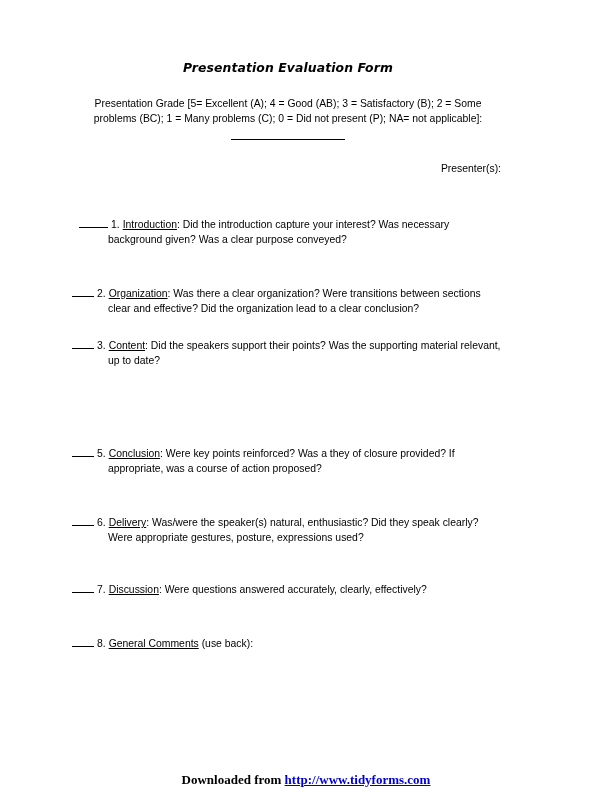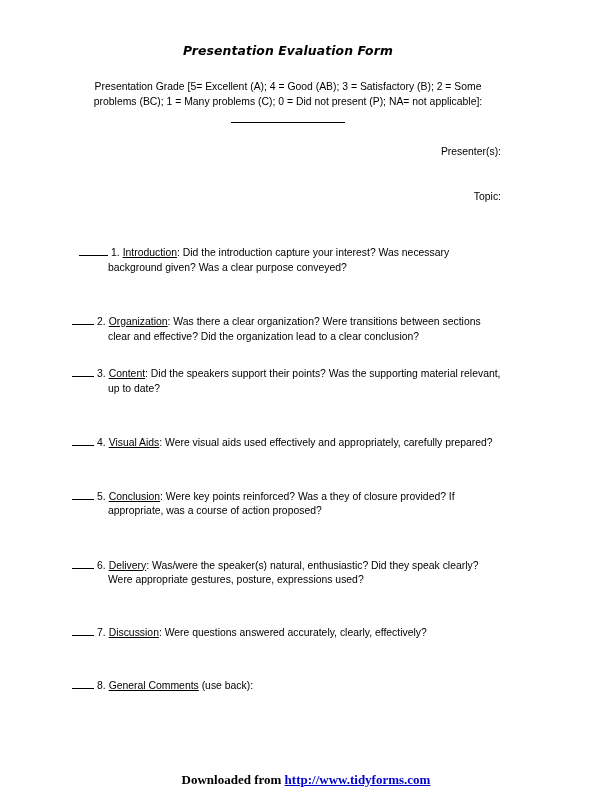--- a/index.html
+++ b/index.html
@@ -20,21 +20,21 @@
     position: absolute;
     left: 0; top: 0;
     width: 612px;
     height: 792px;
     background: #ffffff;
   }
 
   .content {
     position: absolute;
     left: 72px;
-    top: 43px;
+    top: 60px;
     width: 432px;
   }
 
   
   .doc-title {
     font-family: "DejaVu Sans", sans-serif;
     font-weight: bold;
     font-style: italic;
     font-size: 12.4px;
     text-align: center;
@@ -158,24 +158,20 @@
 
     <div class="short-rule-wrap">
       <span class="short-rule"></span>
     </div>
 
     <div class="field-row">
       <span class="field-label">Presenter(s):</span>
       <span class="field-rule"></span>
     </div>
 
-    <div class="field-row">
-      <span class="field-label">Topic:</span>
-      <span class="field-rule"></span>
-    </div>
 
     <div class="gap-after-fields"></div>
 
     <div class="item items-start">
       <span class="blank-line blank-wide"></span><span class="item-num">1.</span><span class="term">Introduction</span><span>:</span><span class="item-body"> Did the introduction capture your interest? Was necessary background given? Was a clear purpose conveyed?</span>
     </div>
 
     <div class="sp-1"></div>
 
     <div class="item">
@@ -183,23 +179,20 @@
     </div>
 
     <div class="sp-2"></div>
 
     <div class="item">
       <span class="blank-line blank-narrow"></span><span class="item-num">3.</span><span class="term">Content</span><span>:</span><span class="item-body"> Did the speakers support their points? Was the supporting material relevant, up to date?</span>
     </div>
 
     <div class="sp-3"></div>
 
-    <div class="item">
-      <span class="blank-line blank-narrow"></span><span class="item-num">4.</span><span class="term">Visual Aids</span><span>:</span><span class="item-body"> Were visual aids used effectively and appropriately, carefully prepared?</span>
-    </div>
 
     <div class="sp-4"></div>
 
     <div class="item">
       <span class="blank-line blank-narrow"></span><span class="item-num">5.</span><span class="term">Conclusion</span><span>:</span><span class="item-body"> Were key points reinforced? Was a they of closure provided? If appropriate, was a course of action proposed?</span>
     </div>
 
     <div class="sp-5"></div>
 
     <div class="item">

